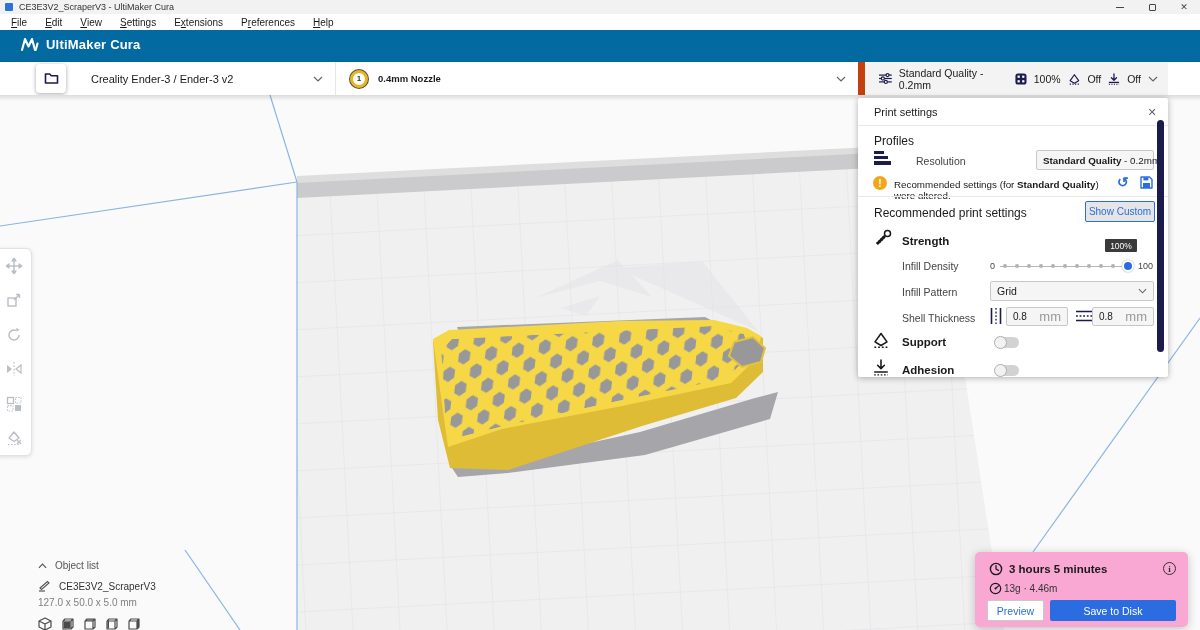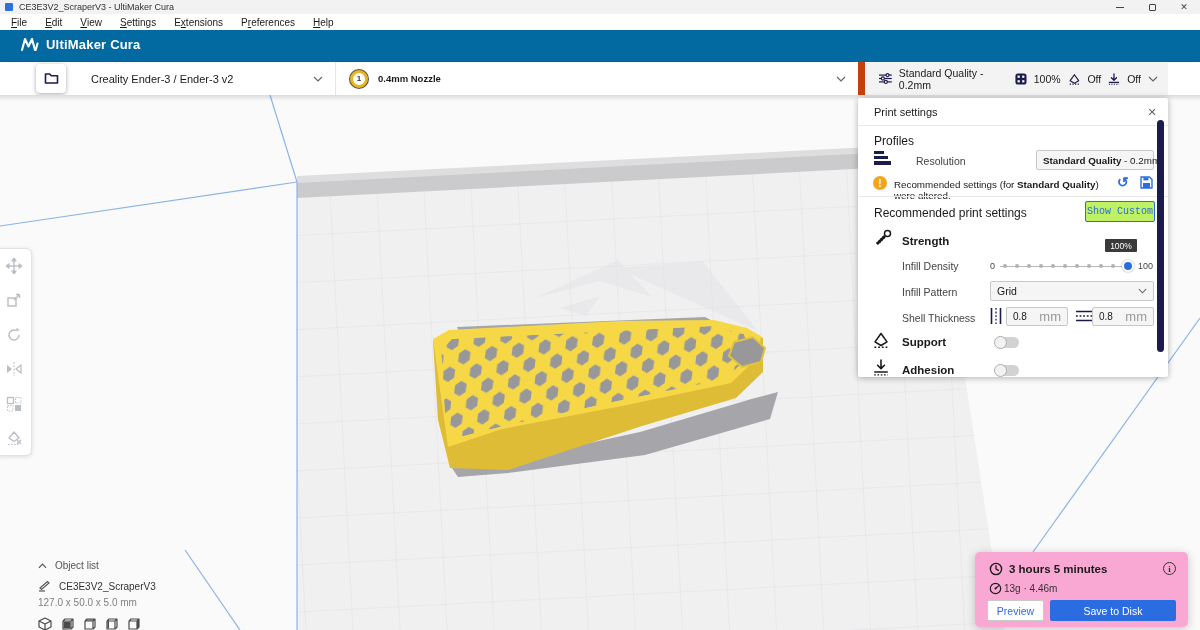--- a/index.html
+++ b/index.html
@@ -61,21 +61,21 @@
   .settings .hd .t { position:absolute; left:16px; top:8px; font-size:11px; color:#1a1a1a; }
   .settings .close { position:absolute; right:8px; top:6px; width:16px; height:16px; font-size:11px; color:#666; display:flex; align-items:center; justify-content:center; }
   .slabel { position:absolute; font-size:12px; color:#1a1a1a; }
   .srow-label { position:absolute; font-size:10.5px; color:#444; }
   .dd { position:absolute; background:#f5f5f6; border:1px solid #c8c8c8; border-radius:2px; display:flex; align-items:center; padding:0 6px; }
   .dd .grow { flex:1; }
   .warnwrap { position:absolute; left:36px; top:81px; width:214px; font-size:9.8px; color:#1a1a1a; line-height:11px; }
   .warncircle { position:absolute; left:15px; top:78px; width:14px; height:14px; border-radius:50%; background:#f2a71b; color:#fff; font-size:10px; font-weight:bold; display:flex; align-items:center; justify-content:center; }
   .undo { position:absolute; left:259px; top:76px; font-size:14px; font-weight:bold; color:#2b6de0; }
   .divider { position:absolute; left:0; width:100%; height:1px; background:#e8e8e8; }
-  .showcustom { position:absolute; left:227px; top:103px; width:70px; height:21px; border:1px solid #2b6de0; border-radius:2px; color:#2b6de0; font-size:10px; display:flex; align-items:center; justify-content:center; background:#bef264;font-family:Liberation Mono, monospace; }
+  .showcustom { position:absolute; left:227px; top:103px; width:70px; height:21px; border:1px solid #2b6de0; border-radius:2px; color:#2b6de0; font-size:10px; display:flex; align-items:center; justify-content:center; background:#e5e5e5; }
   .sectionhead { position:absolute; font-size:11.5px; font-weight:bold; color:#1a1a1a; }
   .slider { position:absolute; left:142px; top:163px; width:128px; height:10px; }
   .slider .track { position:absolute; left:0; top:4.5px; width:100%; height:1.5px; background:#b9b9b9; }
   .slider .dot { position:absolute; top:3px; width:4px; height:4px; border-radius:50%; background:#b2b2b2; }
   .slider .handle { position:absolute; right:-6px; top:-1px; width:12px; height:12px; border-radius:50%; background:#2b6de0; border:2px solid #fff; box-shadow:0 0 2px rgba(0,0,0,.4); }
   .tooltip { position:absolute; left:247px; top:141px; width:32px; height:13px; background:#3a3a3a; color:#fff; font-size:8.5px; display:flex; align-items:center; justify-content:center; border-radius:1px; }
   .minmax { position:absolute; font-size:9px; color:#444; }
   .numfield { position:absolute; height:19px; background:#f5f5f6; border:1px solid #c8c8c8; border-radius:2px; display:flex; align-items:center; padding:8px 6px; font-size:10px; }
   .numfield .v { flex:1; color:#1a1a1a; }
   .numfield .u { color:#999; font-size:13px; }

